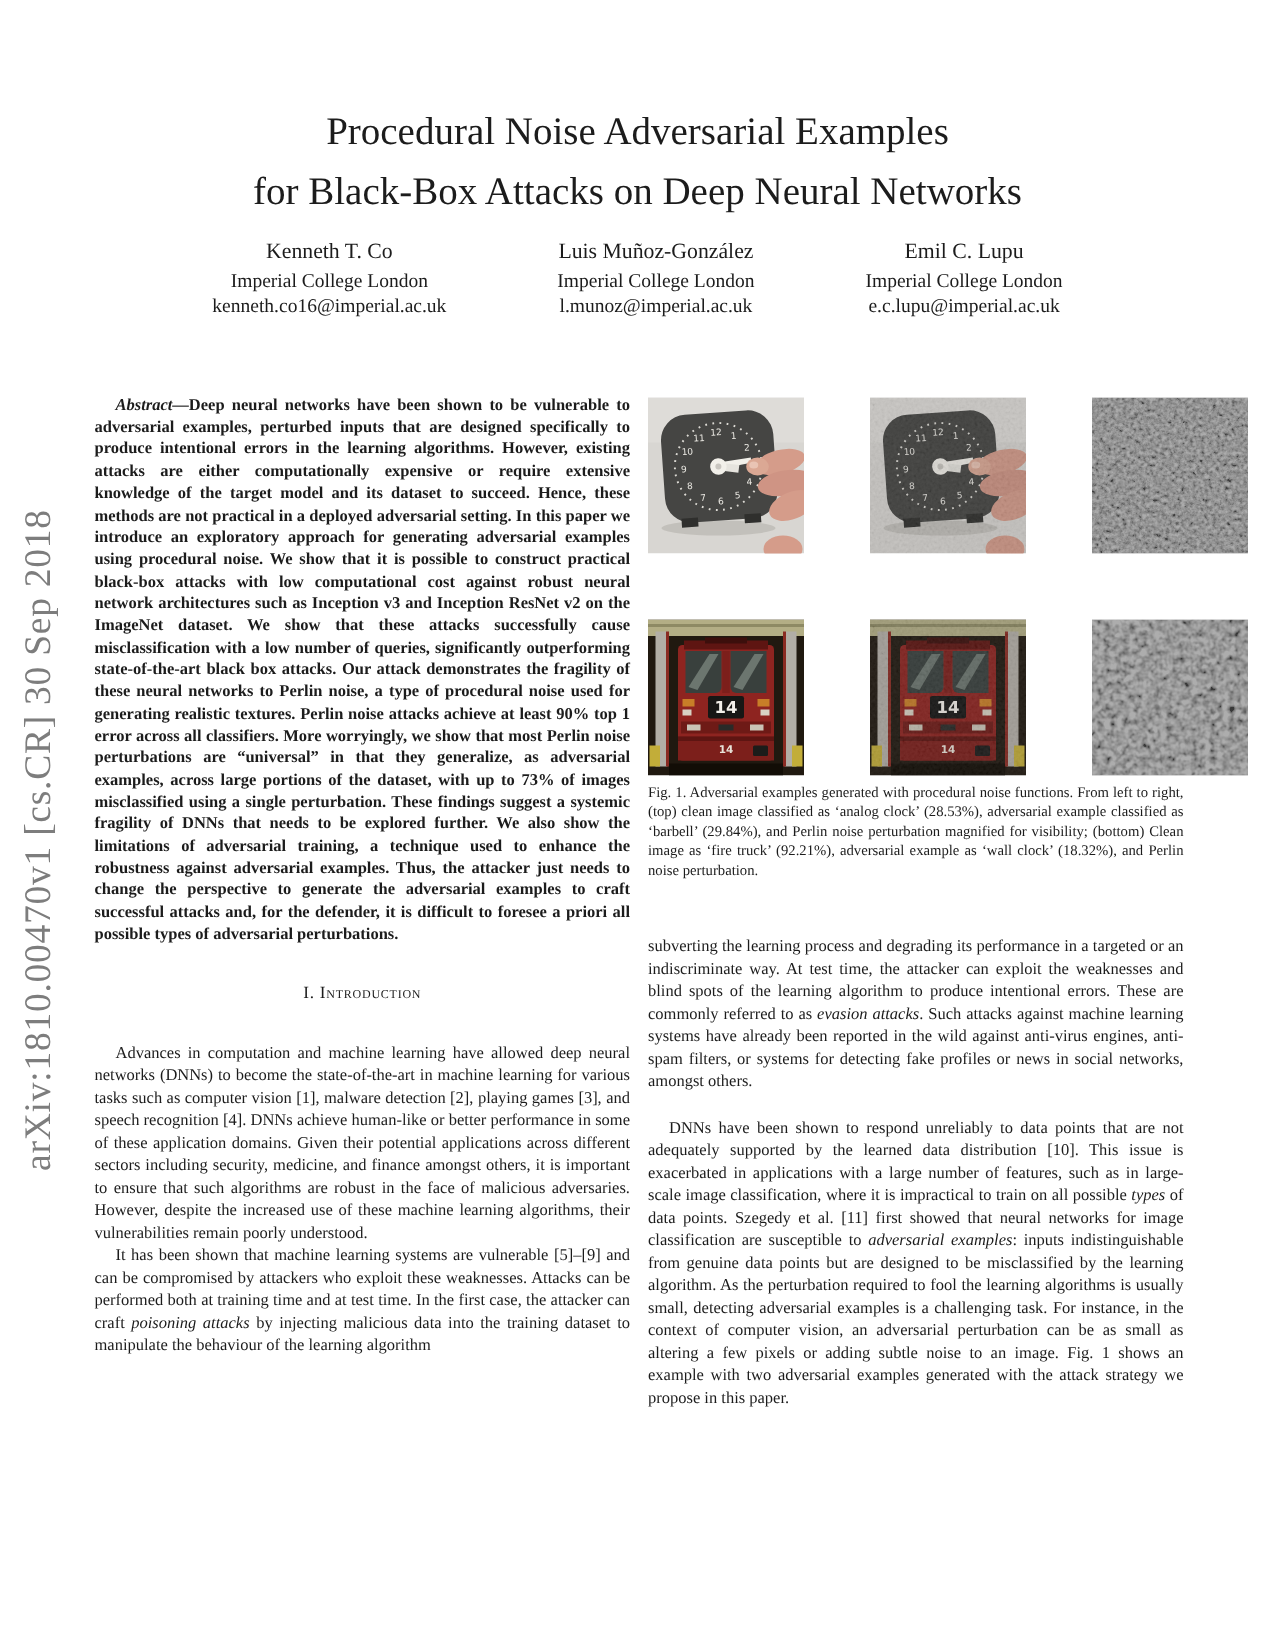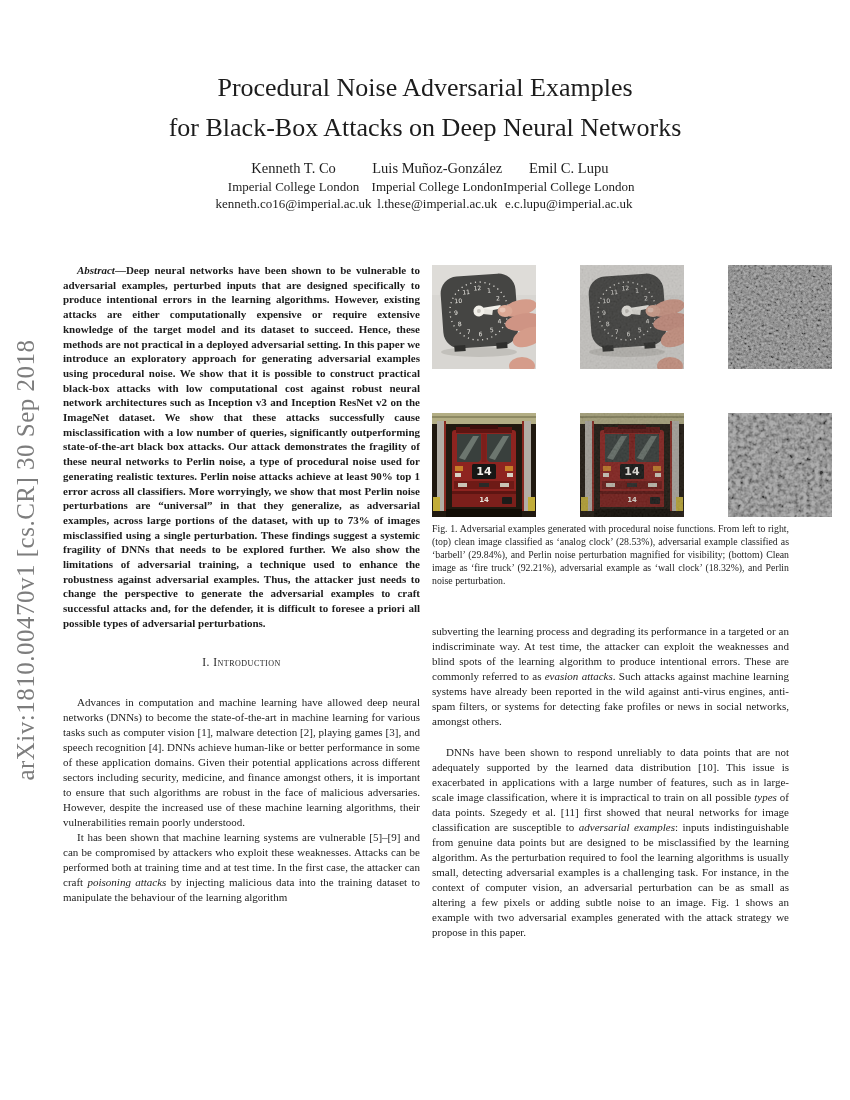--- a/index.html
+++ b/index.html
@@ -18,21 +18,21 @@
   }
 
   
   .paper-title {
     position:absolute; top:68px; left:0; width:850px;
     text-align:center; font-size:26px; font-weight:normal; line-height:40px;
     margin:0;
   }
   .authors {
     position:absolute; top:160px; left:0; width:850px;
-    display:flex; justify-content:center; 
+    display:flex; justify-content:center; gap:74px;
   }
   .author-block { text-align:center; line-height:17.5px; }
   .author-name  { font-size:14.5px; }
   .author-affil { font-size:13px; }
   .author-email { font-size:13px; }
 
   
   .col { position:absolute; top:263px; width:357px; text-align:justify; }
   .col-left  { left:63px;  }
   .col-right { left:432px; }
@@ -171,21 +171,21 @@
 
   <div class="authors">
     <div class="author-block">
       <div class="author-name">Kenneth T. Co</div>
       <div class="author-affil">Imperial College London</div>
       <div class="author-email">kenneth.co16@imperial.ac.uk</div>
     </div>
     <div class="author-block">
       <div class="author-name">Luis Muñoz-González</div>
       <div class="author-affil">Imperial College London</div>
-      <div class="author-email">l.these@imperial.ac.uk</div>
+      <div class="author-email">l.munoz@imperial.ac.uk</div>
     </div>
     <div class="author-block">
       <div class="author-name">Emil C. Lupu</div>
       <div class="author-affil">Imperial College London</div>
       <div class="author-email">e.c.lupu@imperial.ac.uk</div>
     </div>
   </div>
 
   <div class="col col-left">
     <p class="abstract"><span class="abstract-lead">Abstract</span><span>—Deep neural networks have been shown to be vulnerable to adversarial examples, perturbed inputs that are designed specifically to produce intentional errors in the learning algorithms. However, existing attacks are either computationally expensive or require extensive knowledge of the target model and its dataset to succeed. Hence, these methods are not practical in a deployed adversarial setting. In this paper we introduce an exploratory approach for generating adversarial examples using procedural noise. We show that it is possible to construct practical black-box attacks with low computational cost against robust neural network architectures such as Inception v3 and Inception ResNet v2 on the ImageNet dataset. We show that these attacks successfully cause misclassification with a low number of queries, significantly outperforming state-of-the-art black box attacks. Our attack demonstrates the fragility of these neural networks to Perlin noise, a type of procedural noise used for generating realistic textures. Perlin noise attacks achieve at least 90% top 1 error across all classifiers. More worryingly, we show that most Perlin noise perturbations are “universal” in that they generalize, as adversarial examples, across large portions of the dataset, with up to 73% of images misclassified using a single perturbation. These findings suggest a systemic fragility of DNNs that needs to be explored further. We also show the limitations of adversarial training, a technique used to enhance the robustness against adversarial examples. Thus, the attacker just needs to change the perspective to generate the adversarial examples to craft successful attacks and, for the defender, it is difficult to foresee a priori all possible types of adversarial perturbations.</span></p>

